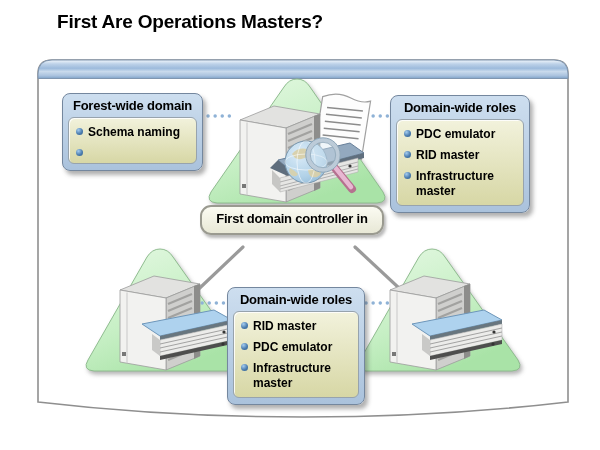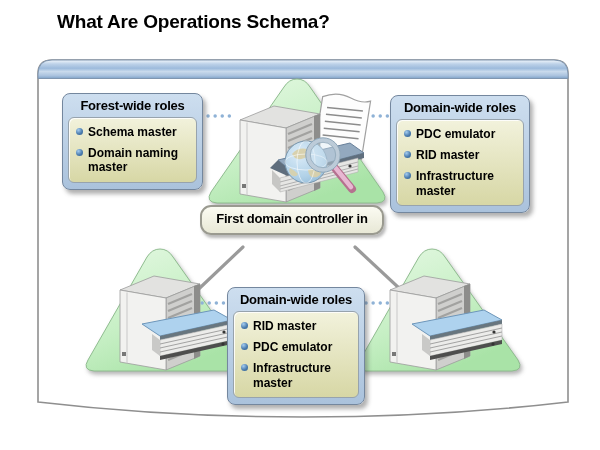--- a/index.html
+++ b/index.html
@@ -54,21 +54,21 @@
     box-shadow:2px 3px 3px rgba(80,80,80,0.4);
     font-size:13px; font-weight:bold; color:#000; text-align:center;
     padding:4px 2px 5px; line-height:1.3; letter-spacing:-0.2px;
   }
 </style>
 </head>
 <body>
 
 <div class="stage">
 
-  <div class="slide-title">What Are Operations Schema?</div>
+  <div class="slide-title">First Are Operations Masters?</div>
 
   <svg class="abs" style="left:0;top:0" width="600" height="450" viewBox="0 0 600 450">
     <defs>
       <linearGradient id="hdr" x1="0" y1="0" x2="0" y2="1">
         <stop offset="0" stop-color="#f0f6fb"></stop>
         <stop offset="0.22" stop-color="#bcd1e8"></stop>
         <stop offset="0.45" stop-color="#9dbbdc"></stop>
         <stop offset="0.62" stop-color="#c9daec"></stop>
         <stop offset="0.85" stop-color="#a9c2de"></stop>
         <stop offset="1" stop-color="#7fa2c8"></stop>
@@ -261,29 +261,28 @@
         <line x1="54" y1="92" x2="126" y2="76"></line>
       </g>
       <polygon points="46,74 54,80 54,96 46,90" fill="#c9c9c7"></polygon>
       <polygon points="54,96 126,80 126,84 54,100" fill="#4e4e4e"></polygon>
       <circle cx="118" cy="72" r="1.6" fill="#333"></circle>
       <circle cx="117" cy="84" r="1.6" fill="#333"></circle>
     </g>
   </svg>
 
   <div class="role-box" id="box-forest">
-    <div class="role-header">Forest-wide roles</div>
+    <div class="role-header">Forest-wide domain</div>
     <div class="role-inner">
       <div class="role-item">
         <span class="bullet"></span>
-        <span>Schema master</span>
-      </div>
-      <div class="role-item">
-        <span class="bullet"></span>
-        <span>Domain naming master</span>
+        <span>Schema naming</span>
+      </div>
+      <div class="role-item">
+        <span class="bullet"></span>
       </div>
     </div>
   </div>
 
   <div class="role-box" id="box-domain-top">
     <div class="role-header">Domain-wide roles</div>
     <div class="role-inner">
       <div class="role-item">
         <span class="bullet"></span>
         <span>PDC emulator</span>

